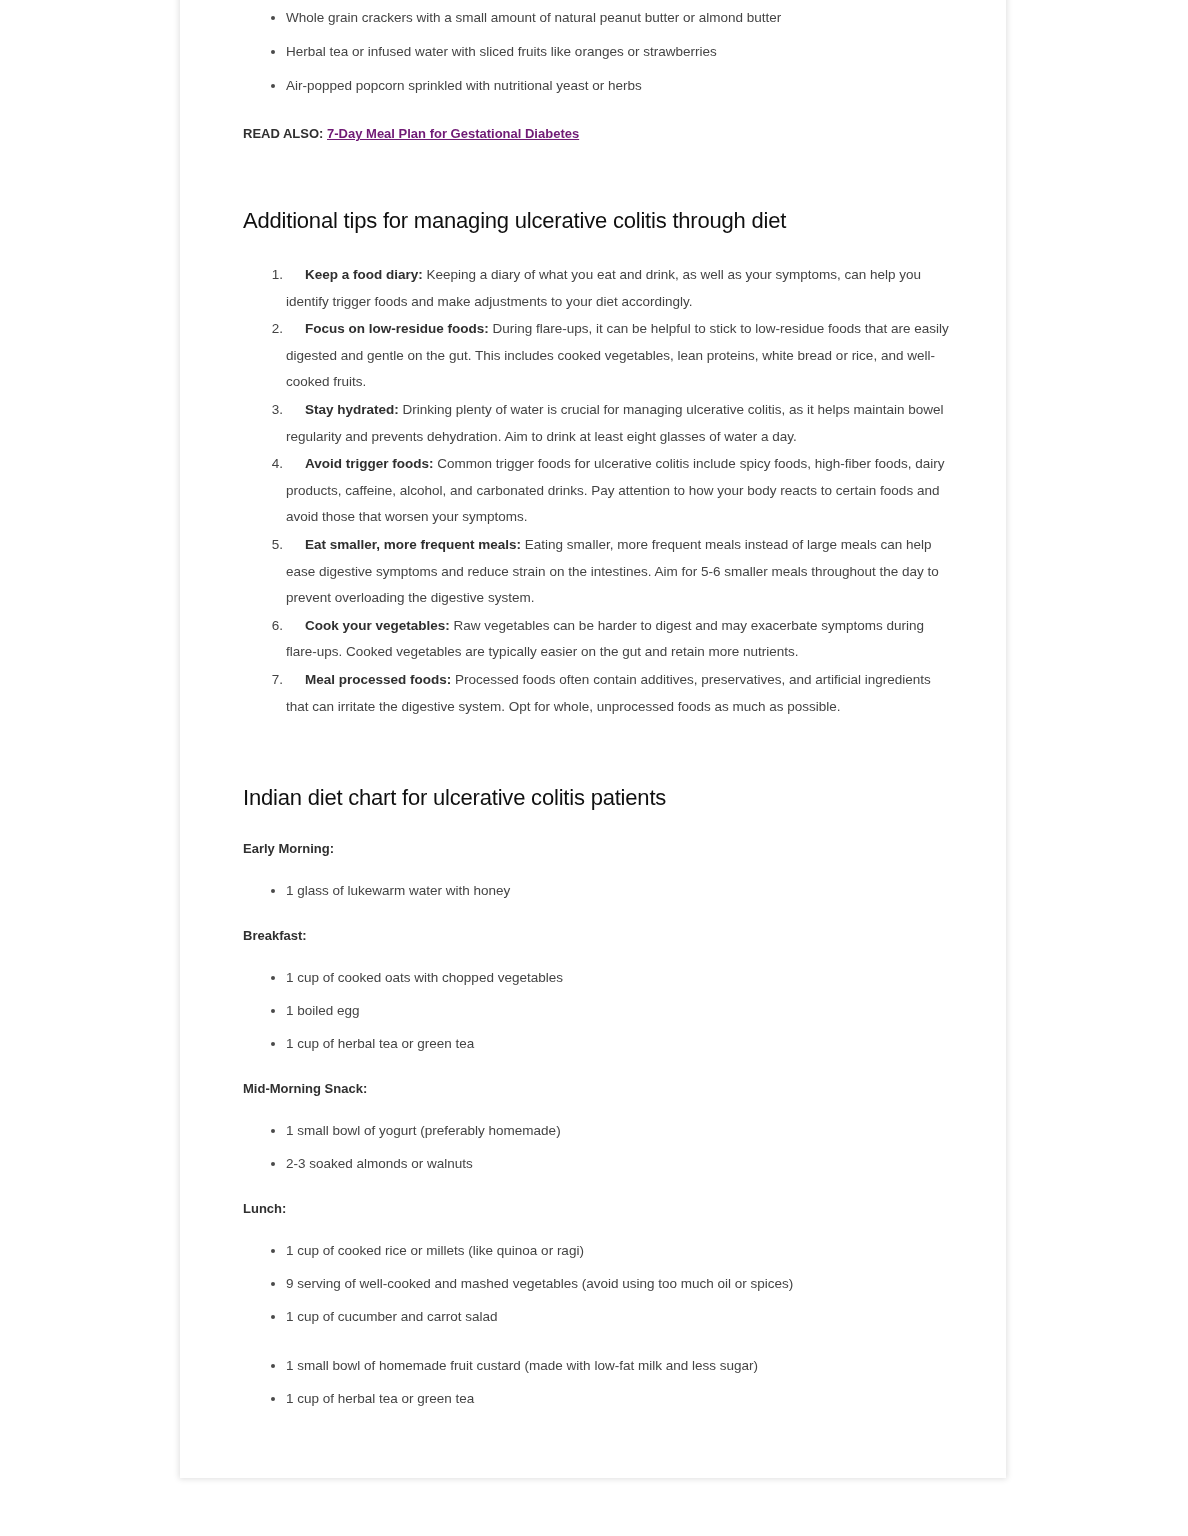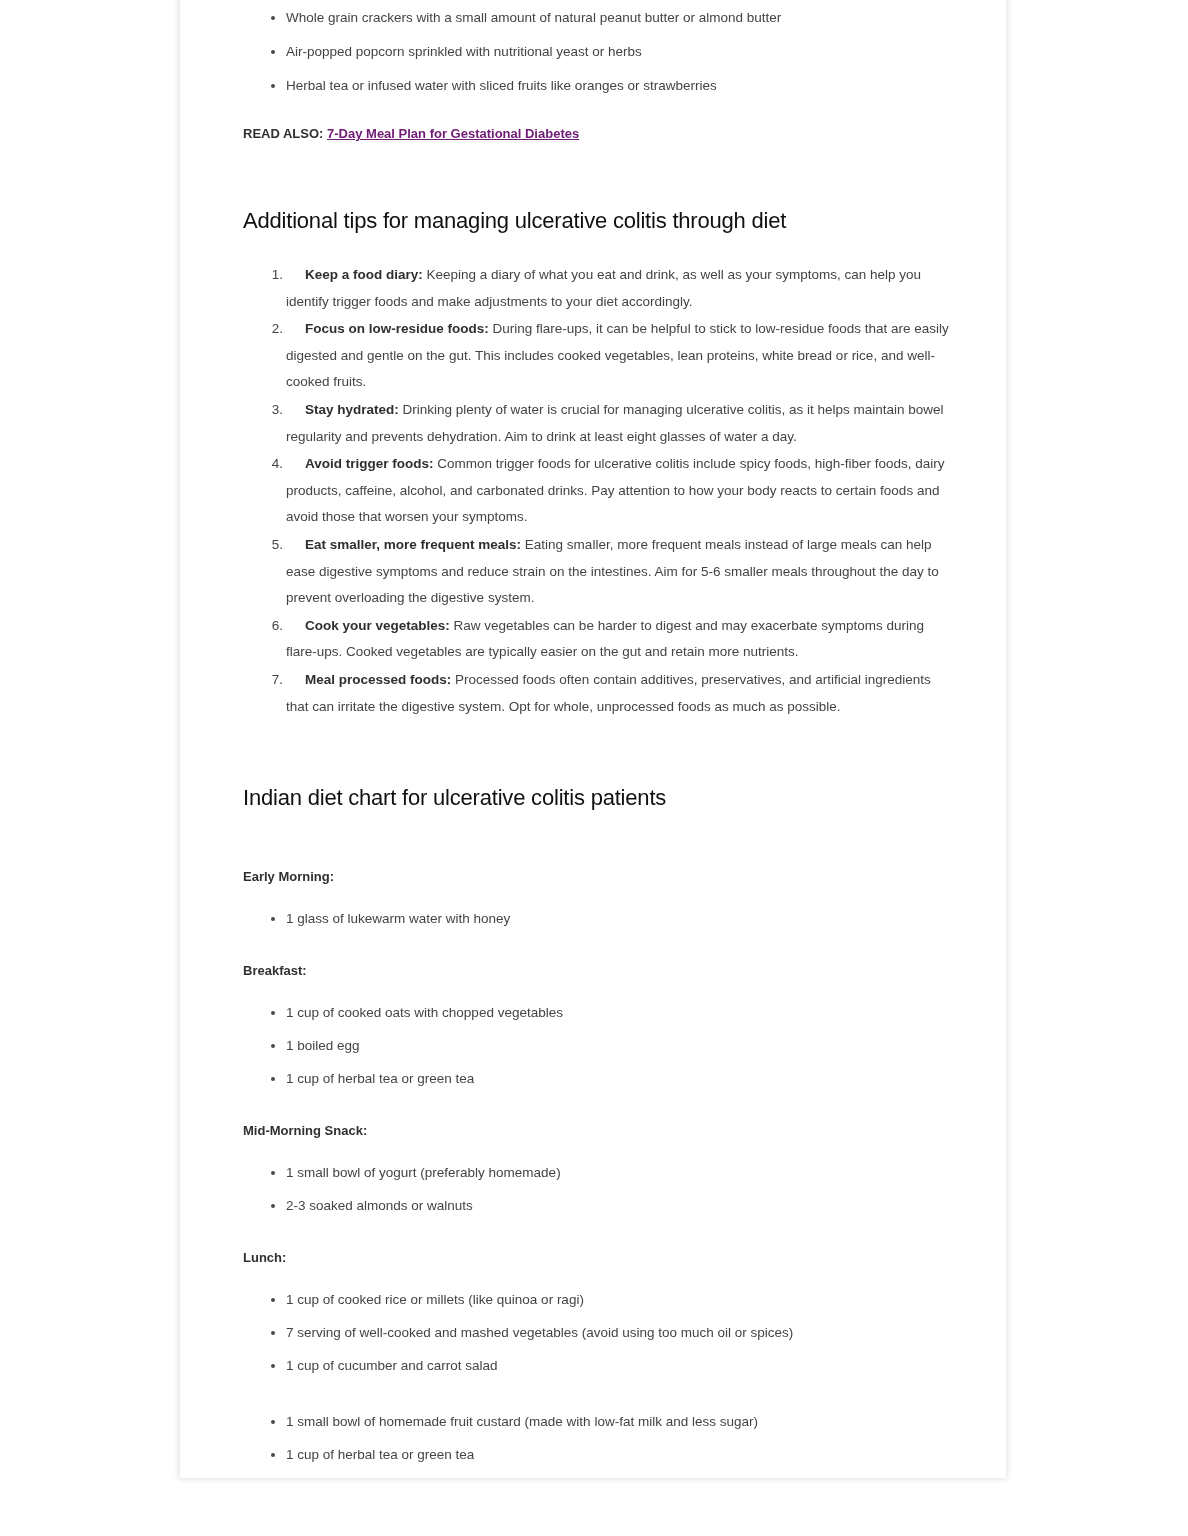--- a/index.html
+++ b/index.html
@@ -126,35 +126,35 @@
   .gap-after-heading  { height: 26px; }
 
   
   .meal-label {
     font-size: 13px;
     line-height: 20px;
     font-weight: bold;
     color: #303030;
     margin: 0 0 18px 0;
   }
-  .meal-group { margin-bottom: 21px; margin-top: 28px; }
+  .meal-group { margin-bottom: 21px; }
   .meal-group ul.bullet-list > li { margin-bottom: 5px; }
   .meal-group:last-child { margin-bottom: 0; }
 </style>
 </head>
 <body>
 
 <div class="page-canvas">
   <div class="article-panel">
     <div class="article-body">
 
       <ul class="bullet-list" id="top-snack-list">
           <li>Whole grain crackers with a small amount of natural peanut butter or almond butter</li>
+          <li>Herbal tea or infused water with sliced fruits like oranges or strawberries</li>
           <li>Air-popped popcorn sprinkled with nutritional yeast or herbs</li>
-          <li>Herbal tea or infused water with sliced fruits like oranges or strawberries</li>
         </ul>
 
       <div class="read-also-block">
         <span>READ ALSO:</span>
         <a href="#" class="read-also-link">7-Day Meal Plan for Gestational Diabetes</a>
       </div>
 
       <div class="gap-before-heading"></div>
       <h2 class="section-heading">Additional tips for managing ulcerative colitis through diet</h2>
       <div class="gap-after-heading"></div>
@@ -192,21 +192,21 @@
             <div class="meal-label">Mid-Morning Snack:</div>
             <ul class="bullet-list">
               <li>1 small bowl of yogurt (preferably homemade)</li>
               <li>2-3 soaked almonds or walnuts</li>
             </ul>
           </div>
           <div class="meal-group">
             <div class="meal-label">Lunch:</div>
             <ul class="bullet-list">
               <li>1 cup of cooked rice or millets (like quinoa or ragi)</li>
-              <li>7 serving of well-cooked and mashed vegetables (avoid using too much oil or spices)</li>
+              <li>9 serving of well-cooked and mashed vegetables (avoid using too much oil or spices)</li>
               <li>1 cup of cucumber and carrot salad</li>
             </ul>
           </div>
           <div class="meal-group">
             <ul class="bullet-list">
               <li>1 small bowl of homemade fruit custard (made with low-fat milk and less sugar)</li>
               <li>1 cup of herbal tea or green tea</li>
             </ul>
           </div>
         </div>

